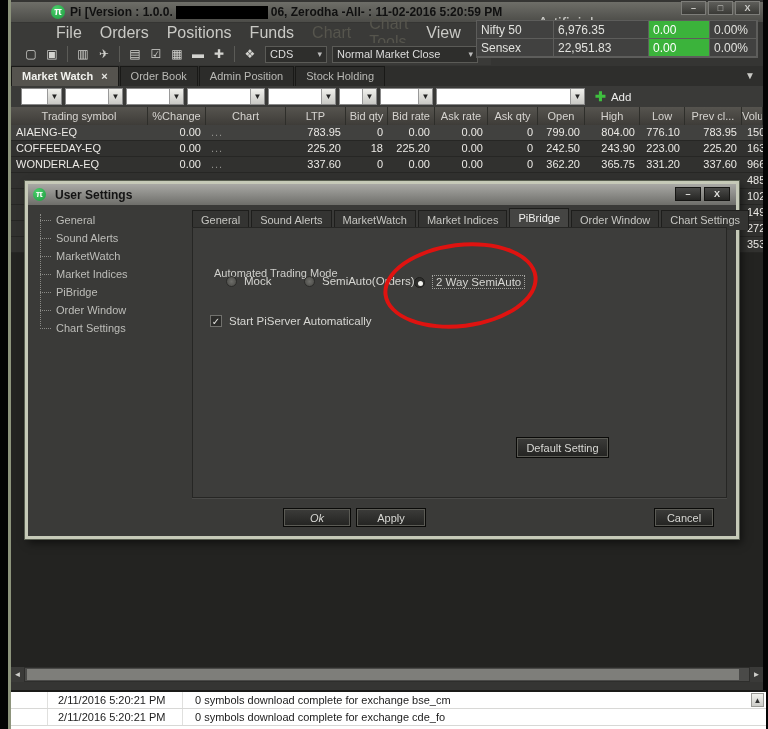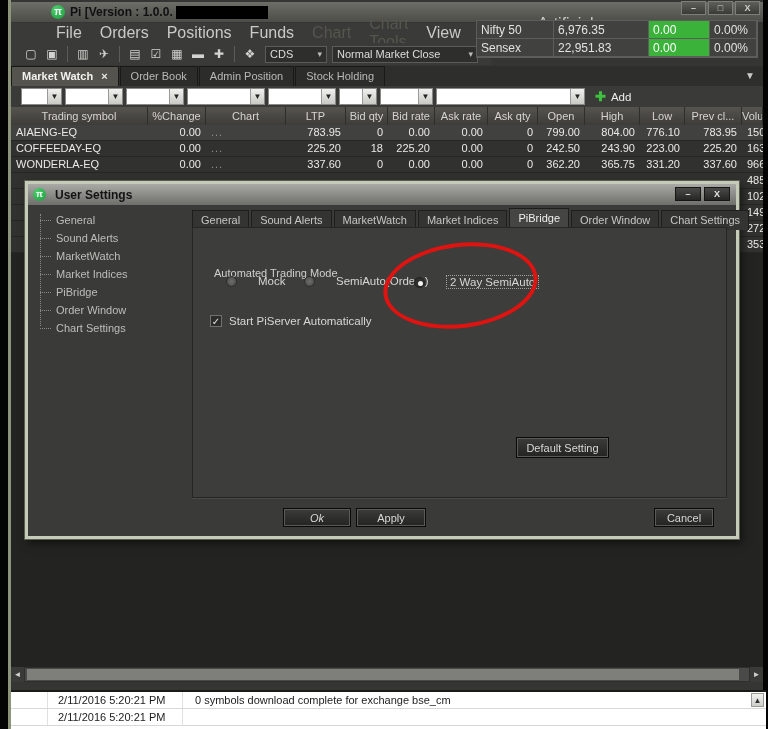--- a/index.html
+++ b/index.html
@@ -145,21 +145,21 @@
   .dlg-tab {
     padding:3px 8px 4px; color:#c6c6c2; background:#343432;
     border:1px solid #1e1e1c; border-bottom:none; margin-right:2px; white-space:nowrap;
   }
   .dlg-tab.active { background:#47474500; background:#454543; color:#efefed; padding-bottom:6px; }
   .dlg-panel {
     position:absolute; left:164px; top:22px; right:9px; height:271px;
     border:1px solid #262624; box-shadow:0 1px 0 #4a4a48; background:#3d3d3b;
   }
   .atm-label { position:absolute; left:186px; top:46px; color:#cfcfcb;margin-top:16px; }
-  .radio-item { position:absolute; display:flex; align-items:center; gap:21px; color:#d6d6d2; font-size:11.5px; }
+  .radio-item { position:absolute; display:flex; align-items:center; gap:7px; color:#d6d6d2; font-size:11.5px; }
   .radio-dot {
     width:11px; height:11px; border-radius:50%; flex:0 0 auto;
     background:radial-gradient(#6e6e6a,#464642); border:1px solid #2c2c2a;
     position:relative;
   }
   .radio-item.selected .radio-dot { background:#30302e; border-color:#1f1f1d; }
   .radio-item.selected .radio-dot::after {
     content:""; position:absolute; left:3px; top:3px; width:5px; height:5px;
     border-radius:50%; background:#f2f2ee;
   }
@@ -209,20 +209,21 @@
 </style>
 </head>
 <body>
 
 <div class="app">
 
   <div class="titlebar">
     <span class="pi-logo">π</span>
     <span>Pi [Version : 1.0.0.</span>
     <span class="redact"></span>
+    <span>06, Zerodha -All- : 11-02-2016 5:20:59 PM</span>
   </div>
   <div class="winbtns">
     <span class="winbtn">–</span>
     <span class="winbtn">□</span>
     <span class="winbtn">X</span>
   </div>
 
   <div class="menubar">
     <span class="mitem">File</span>
     <span class="mitem">Orders</span>
@@ -479,20 +480,21 @@
 
   <div class="log">
     <div class="log-row">
       <span class="log-c0"></span>
       <span class="log-c1">2/11/2016 5:20:21 PM</span>
       <span class="log-c2">0 symbols download complete for exchange bse_cm</span>
     </div>
     <div class="log-row">
       <span class="log-c0"></span>
       <span class="log-c1">2/11/2016 5:20:21 PM</span>
+      <span class="log-c2">0 symbols download complete for exchange cde_fo</span>
     </div>
     <span class="log-up">▲</span>
   </div>
 
   <div class="dialog">
     <div class="dlg-title">
       <span class="pi-logo">π</span>
       <span style="margin-left:4px;">User Settings</span>
     </div>
     <div class="dlg-winbtns">

